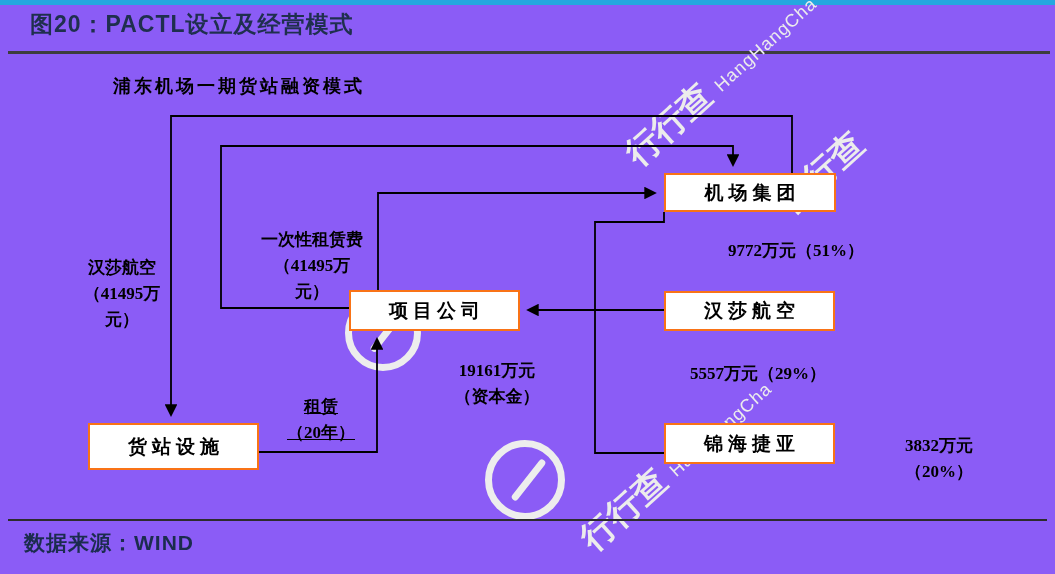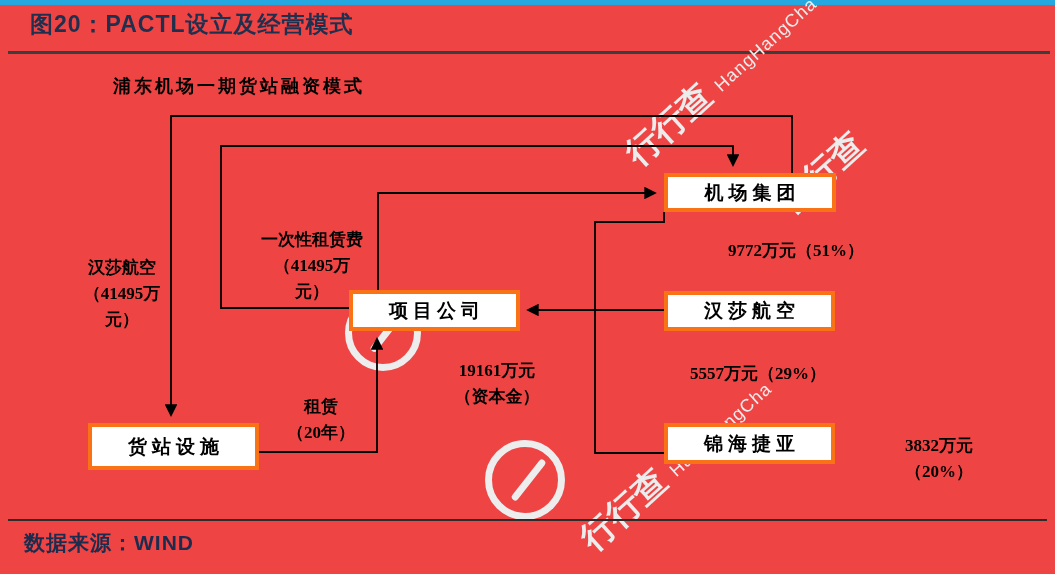--- a/index.html
+++ b/index.html
@@ -3,21 +3,21 @@
 <meta charset="utf-8">
 <style>
   * { margin: 0; padding: 0; box-sizing: border-box; }
   html, body { background: #ffffff; }
   body { font-family: "Liberation Sans", "DejaVu Sans", sans-serif; }
 
   .page {
     position: relative;
     width: 1055px;
     height: 574px;
-    background: #ef4444;
+    background: #8b5cf6;
     overflow: hidden;
   }
 
   .top-bar {
     position: absolute;
     left: 0; top: 0;
     width: 1055px; height: 5px;
     background: #25A7DF;
   }
 
@@ -87,21 +87,21 @@
     font-weight: bold;
     color: #000;
     letter-spacing: 3px;
     font-family: "Liberation Serif", "DejaVu Serif", serif;
   }
 
   svg.flow { position: absolute; left: 0; top: 0; }
 
   .node {
     position: absolute;
-    border: 4px solid #f97316;
+    border: 2px solid #f97316;
     background: #fff;
     display: flex;
     align-items: center;
     justify-content: center;
     font-size: 19px;
     font-weight: bold;
     letter-spacing: 5px;
     color: #000;
     font-family: "Liberation Serif", "DejaVu Serif", serif;
     text-indent: 5px; 
@@ -170,21 +170,21 @@
     <div class="node" style="left:88px; top:368px; width:171px; height:47px;">货站设施</div>
 
     <div class="lbl" style="left:52px; top:200px; width:140px;">汉莎航空
 （41495万
 元）</div>
     <div class="lbl" style="left:232px; top:172px; width:160px;">一次性租赁费
 （41495万
 元）</div>
     <div class="lbl" style="left:427px; top:303px; width:140px;">19161万元
 （资本金）</div>
-    <div class="lbl" style="left:261px; top:339px; width:120px;">租赁
+    <div class="lbl" style="left:261px; top:339px; width:120px;text-decoration:underline;">租赁
 （20年）</div>
     <div class="lbl" style="left:728px; top:183px; width:180px; text-align:left;">9772万元（51%）</div>
     <div class="lbl" style="left:690px; top:306px; width:180px; text-align:left;">5557万元（29%）</div>
     <div class="lbl" style="left:877px; top:378px; width:124px;">3832万元
 （20%）</div>
   </div>
 
   <div class="footer-rule"></div>
   <div class="source-note">数据来源：WIND</div>
 

